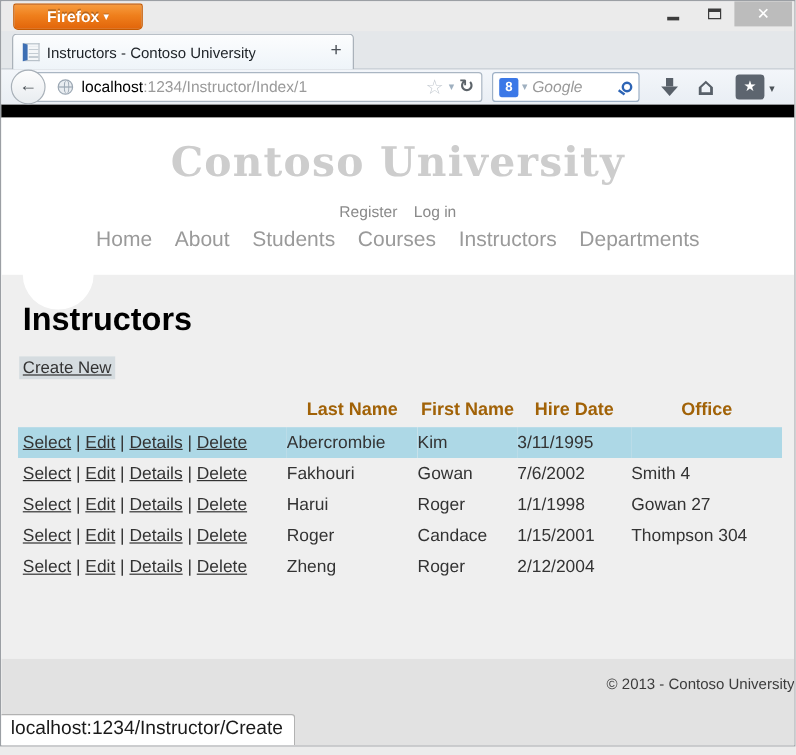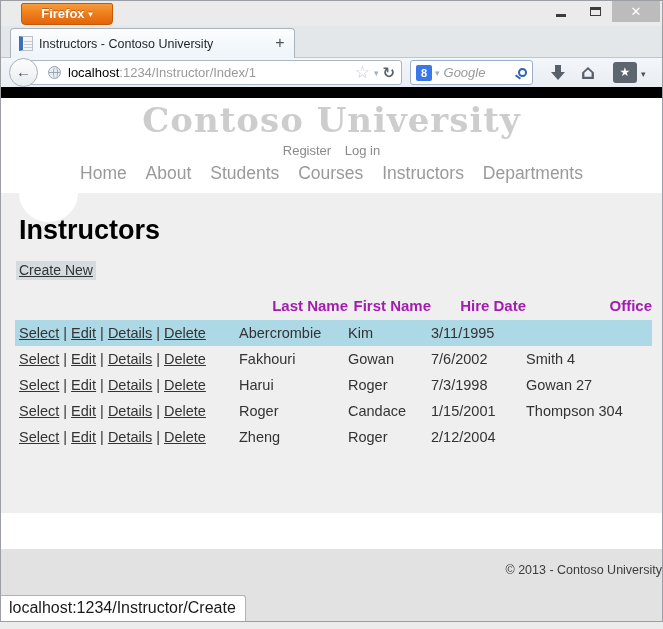--- a/index.html
+++ b/index.html
@@ -4,21 +4,21 @@
 <style>
   * { margin:0; padding:0; box-sizing:border-box; }
   html,body { width:663px; height:629px; }
   body { background:#ececec; font-family:"Liberation Sans","DejaVu Sans",sans-serif; position:relative; overflow:hidden; }
 
   
   .window { position:absolute; left:0; top:0; width:663px; height:622px;
             border:1px solid #9b9fa4; background:#ebebeb; overflow:hidden; }
 
   .titlebar { position:relative; height:25px; background:#ebebeb; }
-  .fx-button { position:absolute; left:20px; top:2px; width:92px; height:22px;
+  .fx-button { position:absolute; left:10px; top:2px; width:108px; height:22px;
                background:linear-gradient(#f79b3e,#ef7f1c 45%,#e2650a);
                border:1px solid #c65a00; border-radius:2px 2px 4px 4px;
                color:#fff; font-weight:bold; font-size:13px; text-align:center;
                line-height:20px; text-shadow:0 -1px 0 rgba(0,0,0,.25); cursor:pointer; }
   .fx-button .caret { font-size:9px; vertical-align:1px; }
   .win-controls { position:absolute; right:2px; top:0; height:21px; display:flex; }
   .wc { width:34px; height:21px; display:flex; align-items:center; justify-content:center; cursor:pointer; }
   .wc-min .bar { width:10px; height:3px; background:#3c3c3c; margin-top:8px; }
   .wc-max .box { width:11px; height:9px; border:1px solid #3c3c3c; border-top-width:3px; }
   .wc-close { width:48px; background:#bcbcbc; color:#fff; font-size:13px; font-weight:bold; }
@@ -67,41 +67,41 @@
   .dl-arrow:after { content:""; position:absolute; left:-4px; top:7px; border:7px solid transparent; border-top:8px solid #586069; }
   .home-btn { position:absolute; left:580px; top:1px; font-family:"DejaVu Sans",sans-serif;
               font-size:20px; font-weight:bold; color:#586069; cursor:pointer; line-height:26px; }
   .bm-btn { position:absolute; left:612px; top:4px; width:24px; height:21px; background:#5d656f;
             border-radius:3px; color:#fff; font-size:12px; text-align:center; line-height:21px; cursor:pointer; }
   .bm-caret { position:absolute; left:640px; top:11px; font-size:9px; color:#4c5258; cursor:pointer; }
   .chrome-divider { height:11px; background:#000; }
 
   
   .viewport { position:relative; height:524px; background:#fff; overflow:hidden; font-family:"Liberation Sans",sans-serif; }
-  .site-header { height:95px; padding-top:0; }
+  .site-header { height:131px; padding-top:16px; }
   .brand { text-align:center; font-family:"DejaVu Serif","Liberation Serif",serif;
            font-weight:bold; font-size:34px; line-height:1.3; color:#cdcdcd; letter-spacing:1px; }
-  .auth { text-align:center; margin-top:1px; font-size:13px; color:#8a8a8a; }
+  .auth { text-align:center; margin-top:11px; font-size:13px; color:#8a8a8a; }
   .auth a { color:#8a8a8a; text-decoration:none; margin:0 5px; cursor:pointer; }
   .mainnav { text-align:center; margin-top:5px; font-size:17.5px; color:#9a9a9a; }
   .mainnav a { color:#9a9a9a; text-decoration:none; margin:0 7px; cursor:pointer; }
 
   .page-body { position:relative; height:320px; background:#efefef; }
   .deco-circle { position:absolute; left:18px; top:-29px; width:59px; height:58px;
                  border-radius:50%; background:#fff; }
   h1.page-title { margin:0; padding:22px 0 0 18px; font-size:27px; font-weight:bold; color:#000; }
   .create-new-wrap { padding:15px 0 0 15px; }
   .create-new { display:inline-block; background:#d5dce0; color:#333; font-size:14px;
                 text-decoration:underline; padding:1px 3px 2px 3px; cursor:pointer; }
 
   table.grid { margin:15px 12px 0 14px; width:637px; border-collapse:collapse; table-layout:fixed;
                font-size:14.5px; color:#333; }
   table.grid col.c-act { width:224px; } table.grid col.c-ln { width:109px; }
   table.grid col.c-fn { width:83px; } table.grid col.c-hd { width:95px; }
-  th { text-align:right; font-size:15px; font-weight:bold; color:#a21caf; padding:2px 0 6px 0; }
+  th { text-align:center; font-size:15px; font-weight:bold; color:#a16207; padding:2px 0 6px 0; }
   td { height:26px; padding:0; vertical-align:middle; white-space:nowrap; overflow:hidden; }
   td.actions { padding-left:4px; }
   td.actions a { color:#333; text-decoration:underline; cursor:pointer; }
   td.actions .sep { color:#333; margin:0 4px; }
   tr.selected td { background:#add8e6; }
 
   .site-footer { position:absolute; left:0; right:0; bottom:0; height:73px; background:#e2e2e2; }
   .site-footer p { text-align:right; padding-top:14px; font-size:12.5px; color:#3c3c3c; }
 
   .status-popup { position:absolute; left:0; bottom:0; background:#fff;
@@ -228,21 +228,21 @@
             <td>Gowan</td>
             <td>7/6/2002</td>
             <td>Smith 4</td>
           </tr>
           <tr>
             <td class="actions">
               <a>Select</a><span class="sep">|</span><a>Edit</a><span class="sep">|</span><a>Details</a><span class="sep">|</span><a>Delete</a>
             </td>
             <td>Harui</td>
             <td>Roger</td>
-            <td>7/3/1998</td>
+            <td>1/1/1998</td>
             <td>Gowan 27</td>
           </tr>
           <tr>
             <td class="actions">
               <a>Select</a><span class="sep">|</span><a>Edit</a><span class="sep">|</span><a>Details</a><span class="sep">|</span><a>Delete</a>
             </td>
             <td>Roger</td>
             <td>Candace</td>
             <td>1/15/2001</td>
             <td>Thompson 304</td>

